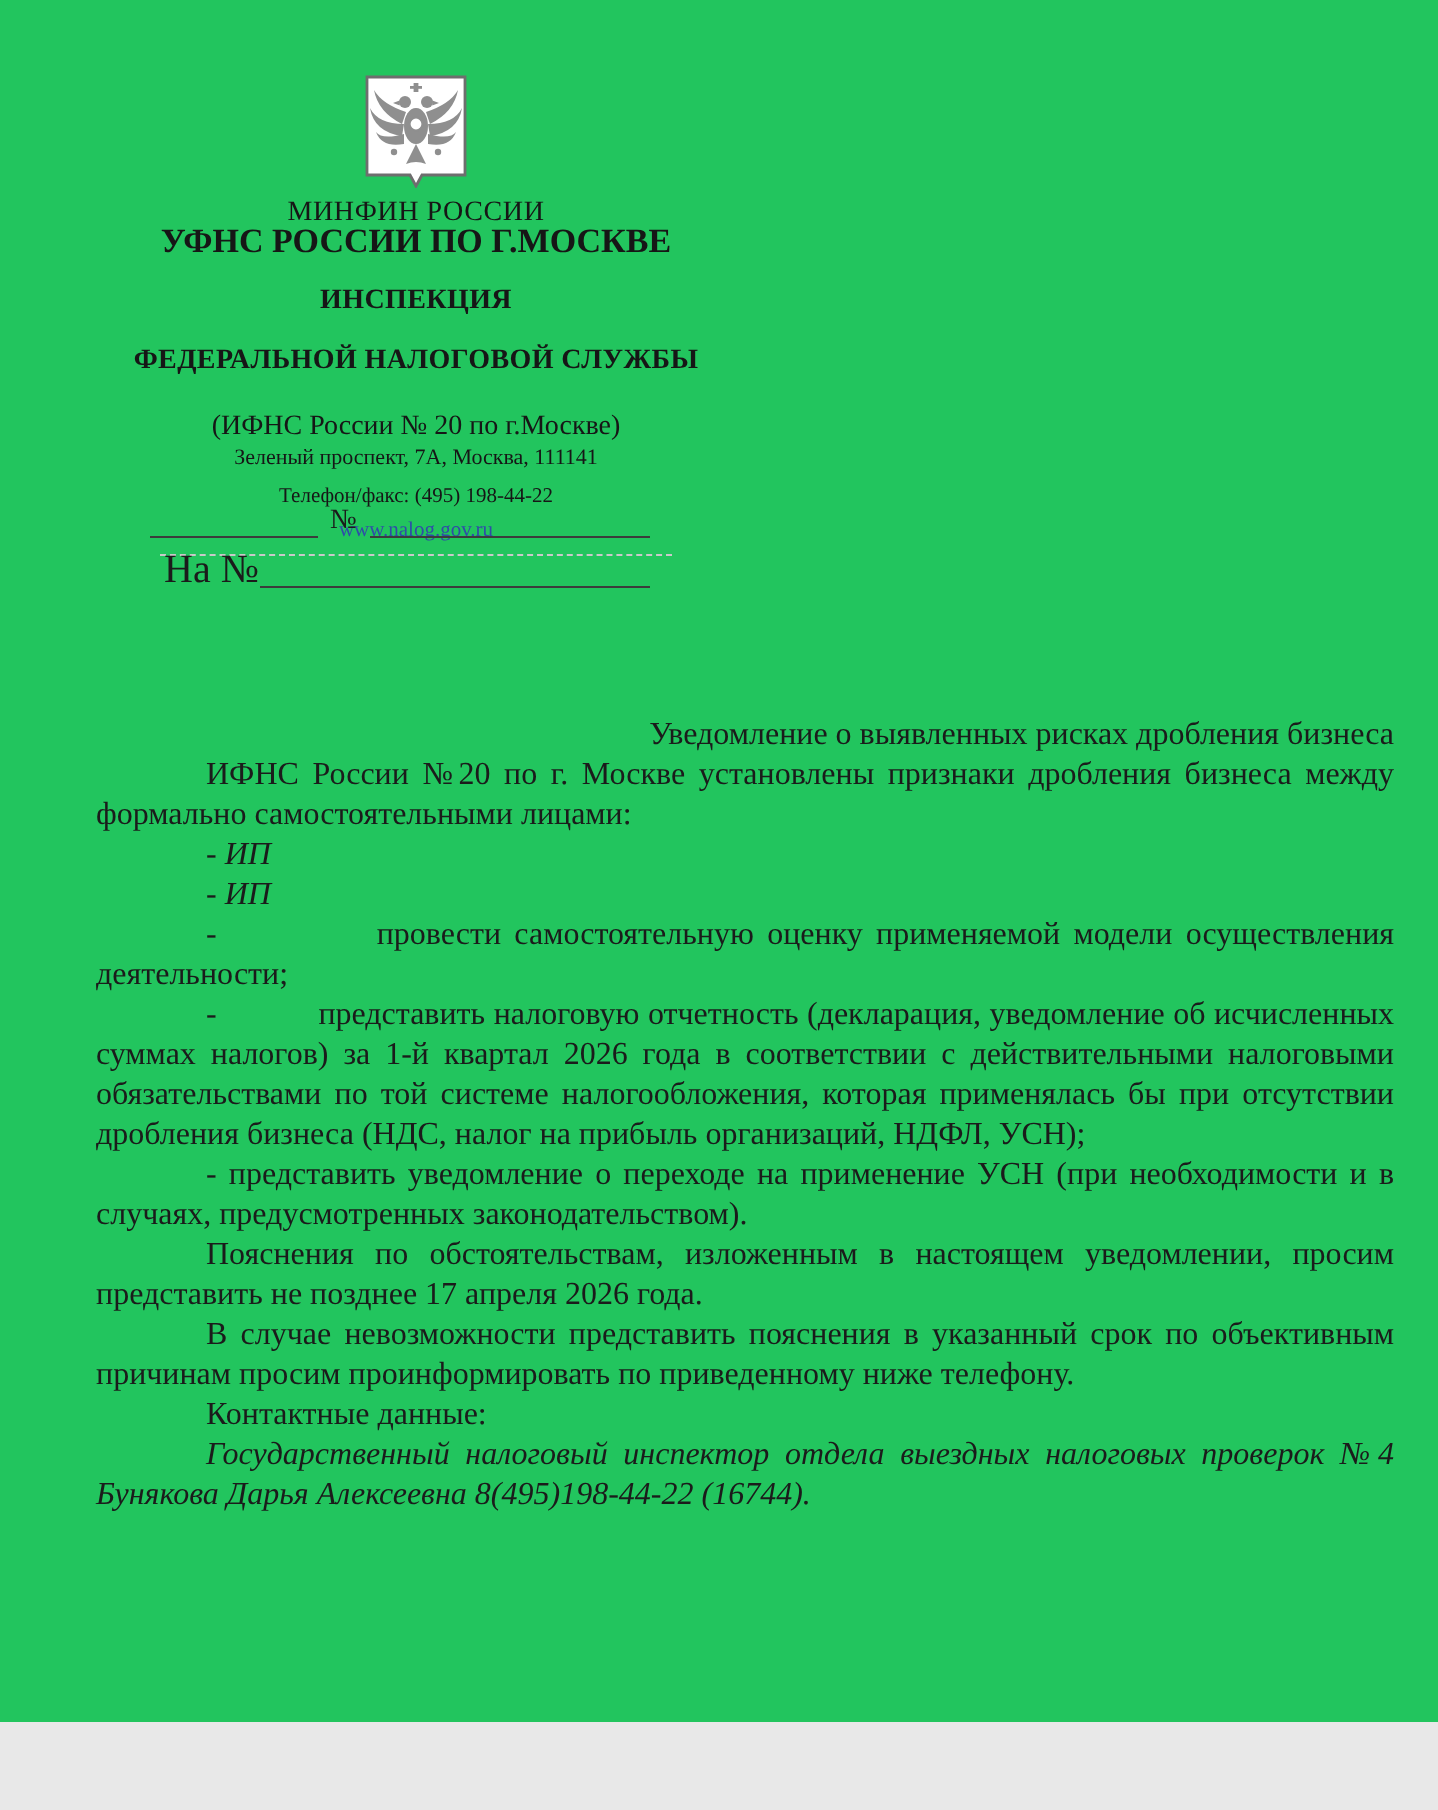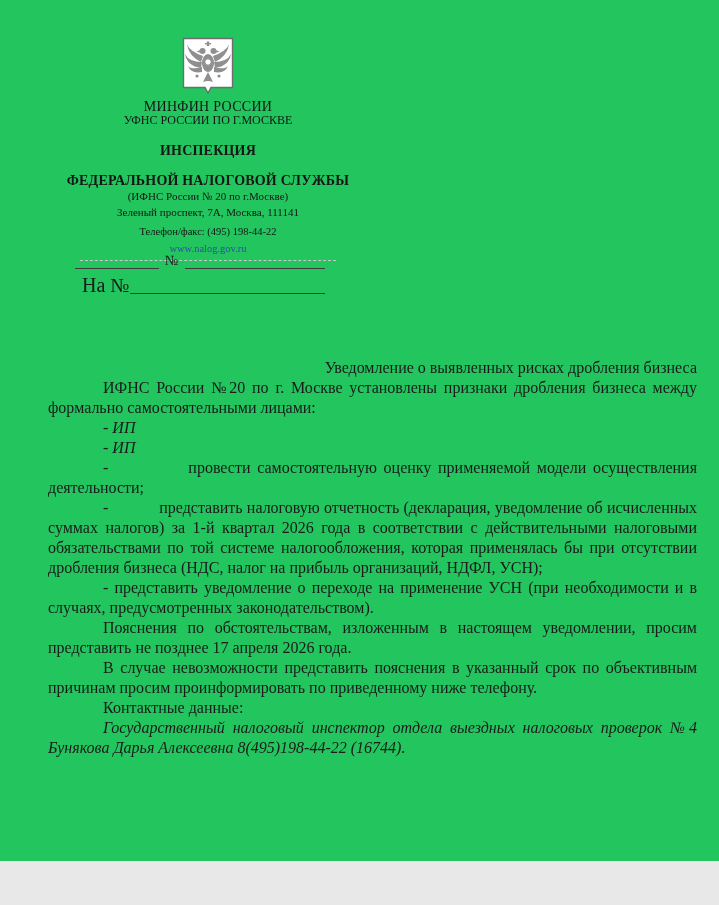--- a/index.html
+++ b/index.html
@@ -14,23 +14,23 @@
   }
 
   
   .letterhead {
     position:absolute; top:36px; left:58px; width:300px;
     text-align:center; color:#161616;
   }
   .emblem { display:block; margin:0 auto 6px auto; }
   .lh-l1 { font-size:14px; line-height:13px; letter-spacing:0.3px; }
   .lh-l2 { font-size:14px; line-height:13px; letter-spacing:0.2px; }
-  .lh-l3 { font-size:12px; line-height:13px; margin-top:1px; }
+  .lh-l3 { font-size:17px; line-height:13px; margin-top:1px;font-weight:bold; }
   .lh-b  { font-size:14px; line-height:10.5px; font-weight:bold; margin-top:19px; letter-spacing:0.2px; }
-  .lh-l7 { font-size:11px;  line-height:11px; margin-top:5px; }
+  .lh-l7 { font-size:14px;  line-height:11px; margin-top:22px; }
   .lh-addr { font-size:11px; line-height:11px; margin-top:5px; }
   .lh-phone{ font-size:10.5px; line-height:10.5px; margin-top:9px; }
   .lh-link { display:inline-block; font-size:10.5px; line-height:10.5px; margin-top:2px;
              color:#2f4da8; cursor:pointer; }
   .lh-dashes { margin:4px auto 0 auto; width:256px; height:0;
                border-top:1px dashed #c9c9c9; }
 
   
   .ref-line { position:absolute; height:0; border-top:1px solid #3c3c3c; }
   .ref-blank-date { left:75px;  top:268px; width:84px; }

